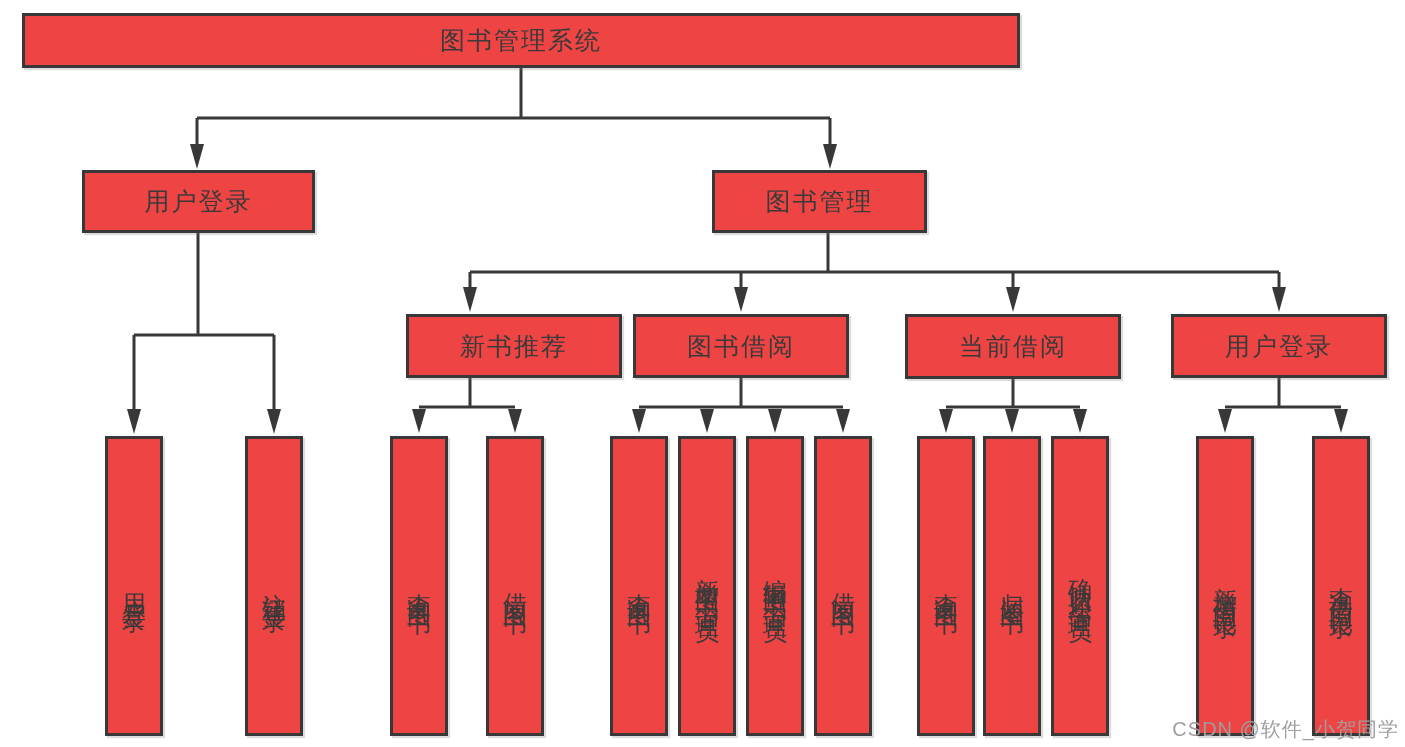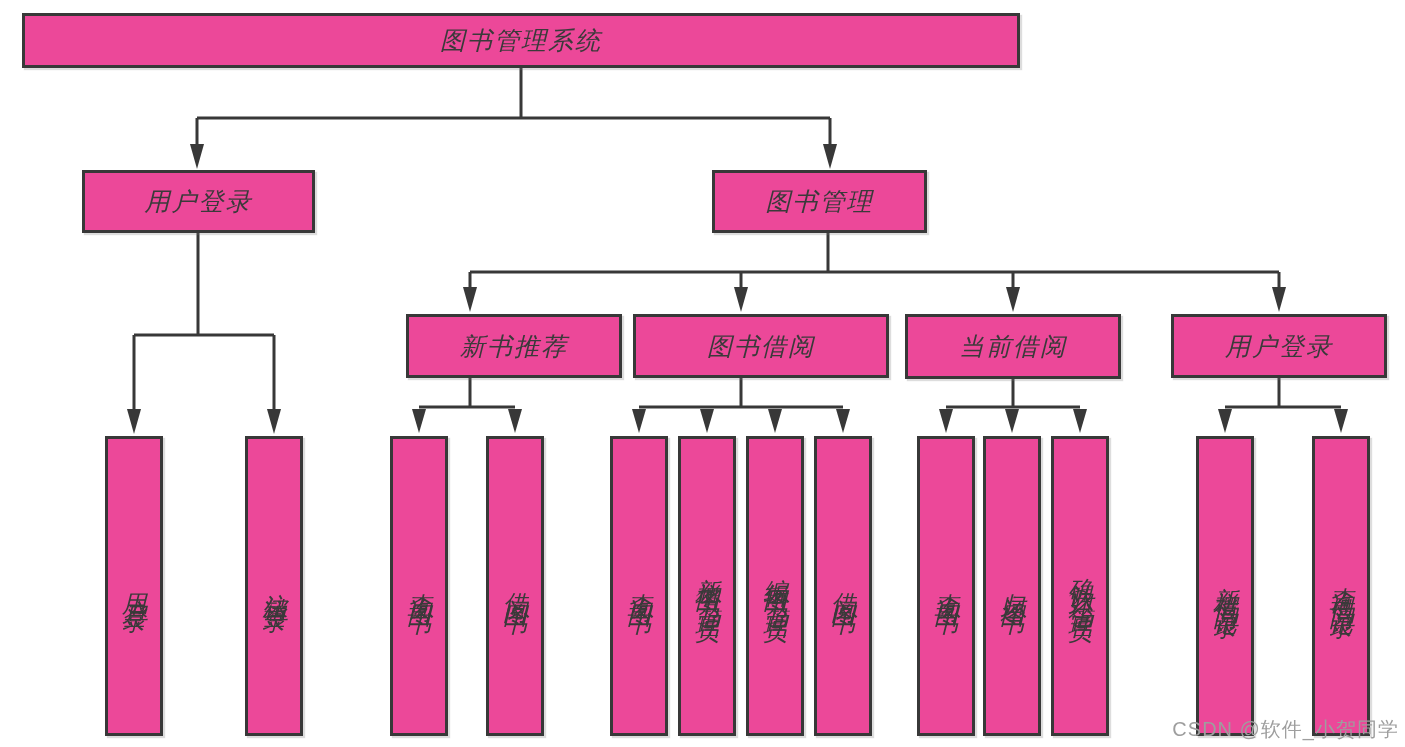--- a/index.html
+++ b/index.html
@@ -21,30 +21,29 @@
   .connectors path {
     stroke: currentColor;
     stroke-width: 3;
     fill: none;
   }
   .connectors polygon { fill: currentColor; }
   .box {
     position: absolute;
     box-sizing: border-box;
     border: 3px solid var(--line, #383838);
-    background: #ec4899;
+    background: #ef4444;
     display: flex;
     align-items: center;
     justify-content: center;
     font-size: 25px;
     letter-spacing: 2px;
     color: var(--text, #3a3a3a);
     box-shadow: 2px 2px 1px rgba(120,120,120,0.25);
     white-space: nowrap;
-    font-style: italic;
   }
   .leaf {
     writing-mode: vertical-rl;
     text-orientation: mixed;
     font-size: 24px;
     letter-spacing: 6px;
     white-space: normal;
   }
   .watermark {
     position: absolute;
@@ -103,21 +102,21 @@
       <polygon points="1334,409 1348,409 1341,433"></polygon>
     </g>
   </svg>
 
   <div class="box" style="left:22px; top:13px; width:998px; height:55px;">图书管理系统</div>
 
   <div class="box" style="left:82px; top:170px; width:233px; height:63px;">用户登录</div>
   <div class="box" style="left:712px; top:170px; width:215px; height:63px;">图书管理</div>
 
   <div class="box" style="left:362px; top:314px; width:216px; height:64px;margin-left:44px;">新书推荐</div>
-  <div class="box" style="left:633px; top:314px; width:256px; height:64px;">图书借阅</div>
+  <div class="box" style="left:633px; top:314px; width:216px; height:64px;">图书借阅</div>
   <div class="box" style="left:905px; top:314px; width:216px; height:65px;">当前借阅</div>
   <div class="box" style="left:1171px; top:314px; width:216px; height:64px;">用户登录</div>
 
   <div class="box leaf" style="left:105px; top:436px; width:58px; height:300px;">用户登录</div>
   <div class="box leaf" style="left:245px; top:436px; width:58px; height:300px;">注销登录</div>
 
   <div class="box leaf" style="left:390px; top:436px; width:58px; height:300px;">查询图书</div>
   <div class="box leaf" style="left:486px; top:436px; width:58px; height:300px;">借阅图书</div>
 
   <div class="box leaf" style="left:610px; top:436px; width:58px; height:300px;">查询图书</div>

